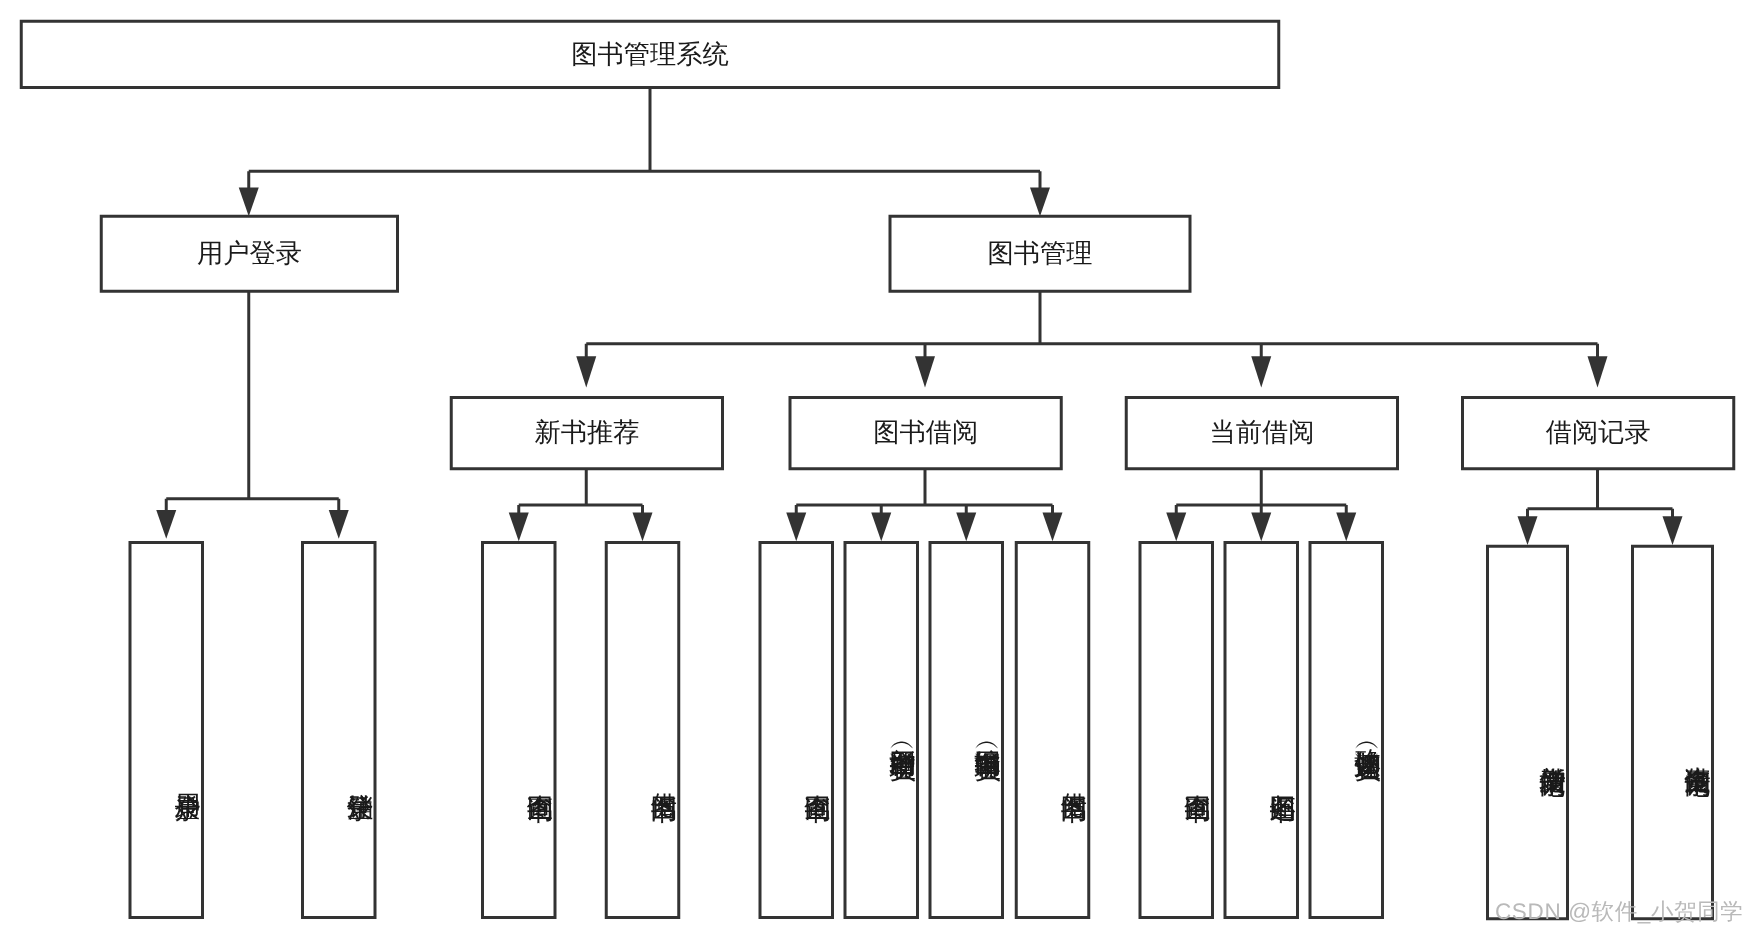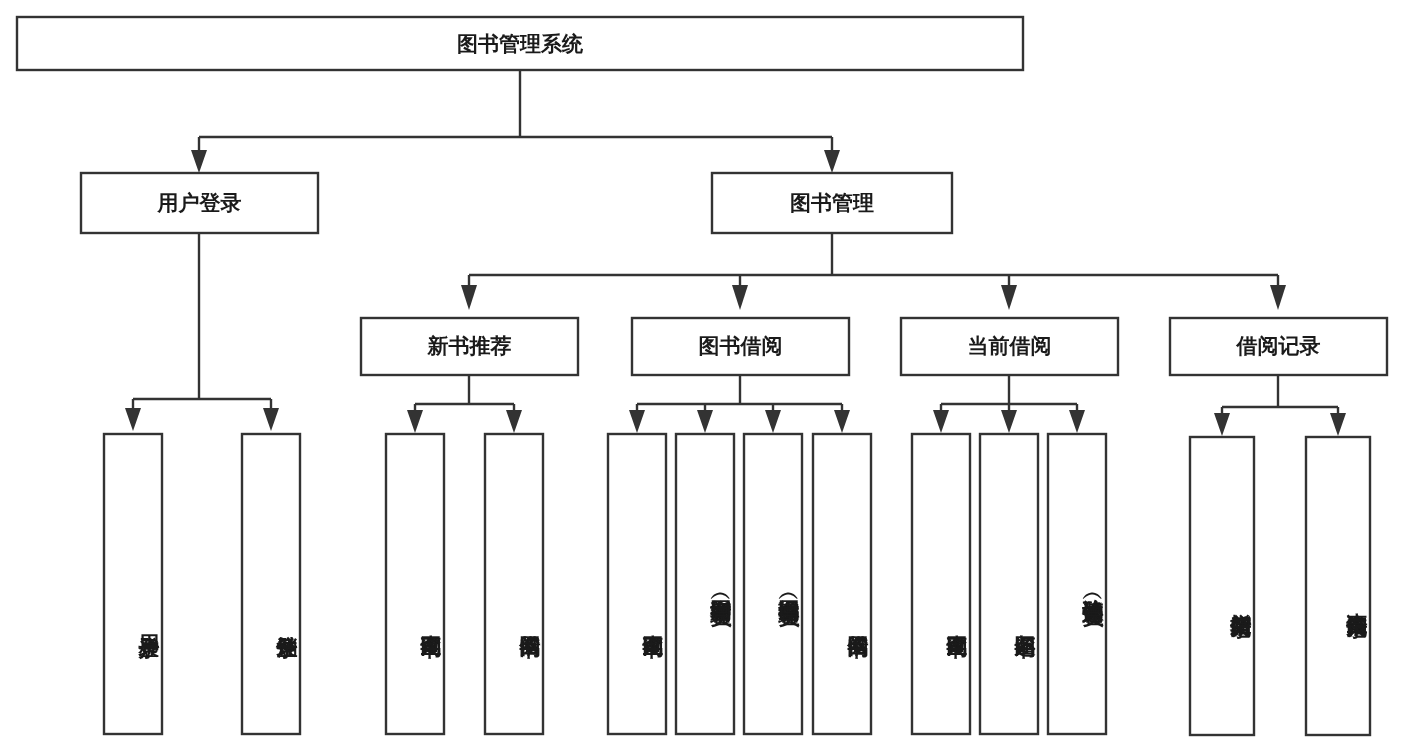--- a/index.html
+++ b/index.html
@@ -12,21 +12,20 @@
     width: 1405px;
     height: 747px;
     font-family: "Liberation Sans", "DejaVu Sans", sans-serif;
     overflow: hidden;
   }
   #diagram-root {
     position: relative;
     width: 1405px;
     height: 747px;
     background: #ffffff;
-    font-weight: bold;
   }
   svg#tree-svg {
     position: absolute;
     left: 0;
     top: 0;
     width: 1405px;
     height: 747px;
     display: block;
   }
   .node-box {
@@ -200,14 +199,15 @@
   <div class="node-label-v" style="left:744px; top:444px; width:58px; height:285px;">编辑图书（管理员）</div>
   <div class="node-label-v" style="left:813px; top:510px; width:58px; height:220px;">借阅图书</div>
 
   <div class="node-label-v" style="left:912px; top:510px; width:58px; height:220px;">查询图书</div>
   <div class="node-label-v" style="left:980px; top:510px; width:58px; height:220px;">归还图书</div>
   <div class="node-label-v" style="left:1048px; top:444px; width:58px; height:285px;">确认归还（管理员）</div>
 
   <div class="node-label-v" style="left:1190px; top:474px; width:64px; height:250px;">新增借阅记录</div>
   <div class="node-label-v" style="left:1306px; top:474px; width:64px; height:250px;">查询借阅记录</div>
 
+  <div class="watermark" style="left:1196px; top:717px;">CSDN @软件_小贺同学</div>
 
 </div>
 
 </body></html>

